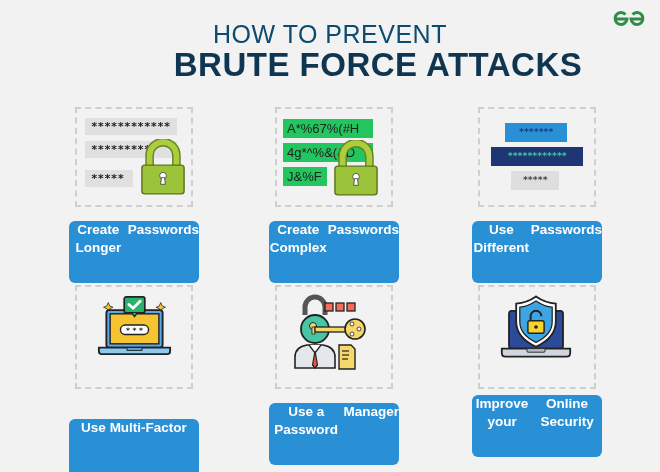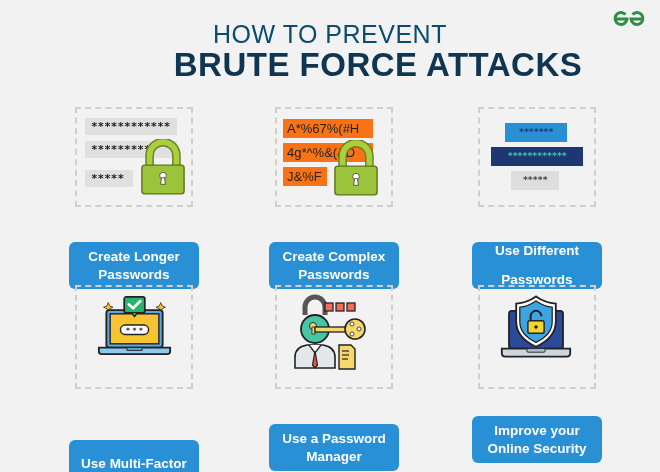--- a/index.html
+++ b/index.html
@@ -15,33 +15,32 @@
     position: absolute; top: 46px; left: 0; width: 660px; text-align: center;
     font-size: 33px; color: #0f3550; font-weight: 700; letter-spacing: 0.5px; padding-left: 48px;
   }
   .logo { position: absolute; left: 612px; top: 10px; width: 34px; height: 18px; }
   .card { position: absolute; width: 125px; }
   .frame {
     position: absolute; left: 0; top: 0; width: 118px; height: 100px;
     border: 2px dashed #cfcfcf; box-sizing: border-box;
   }
   .btn {
-    position: absolute; left: -6px; width: 130px; height: 47px; background: #2a90d6;
+    position: absolute; left: -6px; width: 130px; height: 62px; background: #2a90d6;
     border-radius: 6px; color: #fff; font-weight: 700; font-size: 13.5px; line-height: 18px;
-    text-align: center; display: flex; flex-direction: column; justify-content: center;
+    text-align: center; display: flex; flex-direction: row; justify-content: center;
     cursor: pointer;
-    margin-top: 21px;
   }
   .pw-bar {
     position: absolute; background: #e0e0e0; font-family: "DejaVu Sans Mono", monospace;
     font-size: 11px; font-weight: 700; color: #222; line-height: 17px; padding-left: 6px;
     box-sizing: border-box; height: 17px; overflow: hidden; white-space: nowrap;
   }
   .cx-bar {
-    position: absolute; background: #f97316; font-size: 13px; color: #222;
+    position: absolute; background: #22c55e; font-size: 13px; color: #222;
     line-height: 19px; padding-left: 4px; box-sizing: border-box; height: 19px;
     overflow: hidden; white-space: nowrap;
   }
   .diff-bar {
     position: absolute; font-family: "DejaVu Sans Mono", monospace; font-size: 9px;
     font-weight: 700; text-align: center; line-height: 14px; height: 14px;
     letter-spacing: -0.5px; overflow: hidden; white-space: nowrap;
   }
   svg { position: absolute; }
 </style>

